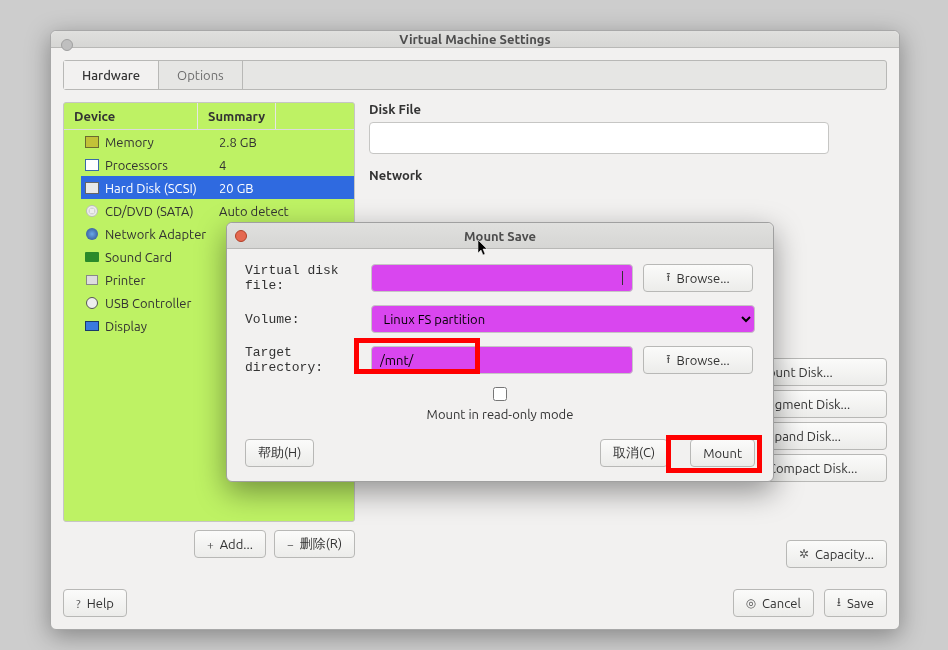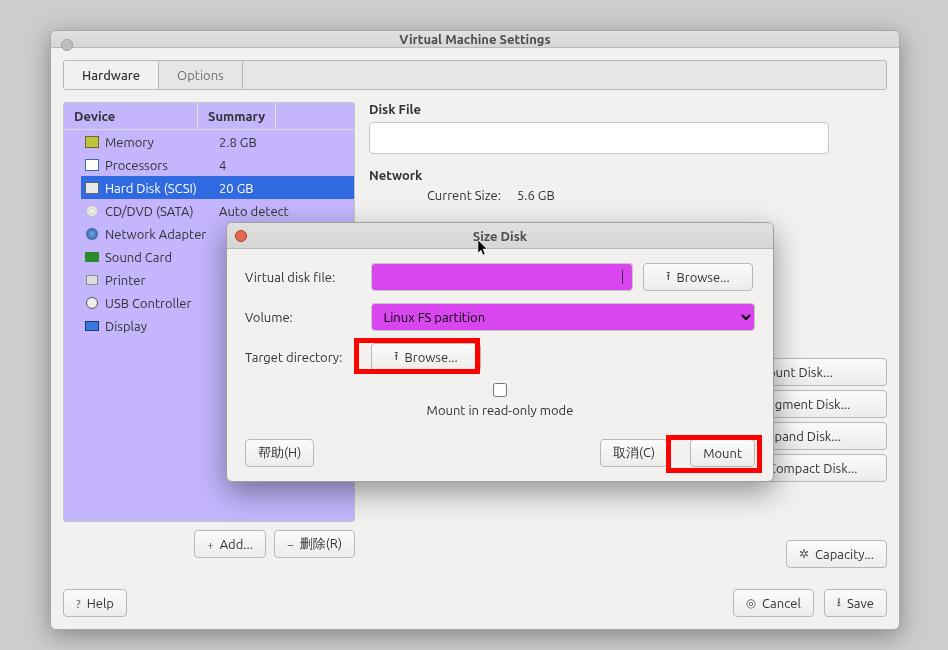--- a/index.html
+++ b/index.html
@@ -23,21 +23,21 @@
     margin: 12px 12px 0 12px; height: 30px; display: flex;
     border: 1px solid #b8b8b6; background: #e6e6e4; border-radius: 3px;
   }
   .tab {
     padding: 0 18px; height: 28px; line-height: 28px; font-size: 13px;
     color: #6d6d6d; border-right: 1px solid #b8b8b6; cursor: pointer;
   }
   .tab.active { background: #f2f1f0; color: #333; font-weight: 500; }
   .content { display: flex; padding: 12px; gap: 14px; height: 490px; }
   .left-panel {
-    width: 292px; background: #c4b5fd; border: 1px solid #c6c6c4;
+    width: 292px; background: #bef264; border: 1px solid #c6c6c4;
     border-radius: 3px; display: flex; flex-direction: column;
   }
   .list-header { display: flex; border-bottom: 1px solid #dcdcdc; }
   .list-header .col {
     padding: 6px 10px; font-size: 13px; font-weight: bold; color: #333;
     border-right: 1px solid #e6e6e4;
   }
   .list-header .col:first-child { width: 134px; }
   .list-body { flex: 1; overflow: hidden; margin-left: 17px; }
   .row {
@@ -92,21 +92,21 @@
     border-radius: 6px 6px 0 0; border-bottom: 1px solid #b8b8b6;
     display: flex; align-items: center; justify-content: center; position: relative;
   }
   .dlg-titlebar .reddot {
     position: absolute; left: 8px; top: 7px; width: 12px; height: 12px;
     border-radius: 50%; background: #e56850; border: 1px solid #b04028;
   }
   .dlg-titlebar .t { font-size: 13px; font-weight: bold; color: #4d4d4d; }
   .dlg-body { padding: 14px 18px; font-size: 13px; color: #333; }
   .dlg-row { display: flex; align-items: center; gap: 10px; margin-bottom: 12px; }
-  .dlg-row .lbl { width: 116px; }
+  .dlg-row .lbl { width: 116px; font-family: Liberation Mono, monospace; }
   .dlg-row input[type=text], .dlg-row select {
     height: 28px; border: 1px solid #c6c6c4; border-radius: 4px;
     background: #d946ef; padding: 0 8px; font-size: 13px;
   }
   .dlg-row .browse { width: 110px; justify-content: center; }
   .dlg-row select { width: 292px; }
   .chk { display: flex; align-items: center; gap: 6px; margin: 4px 0 0 0; flex-direction: column; }
   .chk input { width: 14px; height: 14px; }
   .dlg-actions {
     position: absolute; left: 18px; right: 18px; bottom: 14px;
@@ -228,24 +228,20 @@
           <span>删除(R)</span>
         </button>
       </div>
     </div>
 
     <div class="right-panel">
       <div class="sect-title">Disk File</div>
       <div class="big-input"></div>
 
       <div class="sect-title">Network</div>
-      <div class="cap-row">
-        <span class="lbl">Current Size:</span>
-        <span>5.6 GB</span>
-      </div>
 
       <div class="disk-utils">
         <button class="btn util">
             <span>ount Disk...</span>
           </button>
         <button class="btn util">
             <span>agment Disk...</span>
           </button>
         <button class="btn util">
             <span>xpand Disk...</span>
@@ -278,21 +274,21 @@
         <span class="glyph">⭳</span>
         <span>Save</span>
       </button>
     </div>
   </div>
 </div>
 
 <div class="dialog">
   <div class="dlg-titlebar">
     <span class="reddot"></span>
-    <span class="t">Size Disk</span>
+    <span class="t">Mount Save</span>
   </div>
   <div class="cursor">
     <svg viewBox="0 0 12 18">
         <path d="M0 0 L0 13 L3 10 L5 15 L7 14 L5 9 L9 9 Z" fill="#000" stroke="#fff" stroke-width="0.5"></path>
       </svg>
   </div>
   <div class="dlg-body">
     <div class="dlg-row">
       <span class="lbl">Virtual disk file:</span>
       <div style="position:relative; flex:0 0 262px;">
@@ -305,20 +301,21 @@
       </button>
     </div>
     <div class="dlg-row">
       <span class="lbl">Volume:</span>
       <select style="width:386px;">
         <option>Linux FS partition</option>
       </select>
     </div>
     <div class="dlg-row">
       <span class="lbl">Target directory:</span>
+      <input type="text" style="width: 262px;" value="/mnt/">
       <button class="btn browse">
         <span class="glyph">⭱</span>
         <span>Browse...</span>
       </button>
     </div>
     <label class="chk">
       <input type="checkbox" style="">
       <span>Mount in read-only mode</span>
     </label>
   </div>

